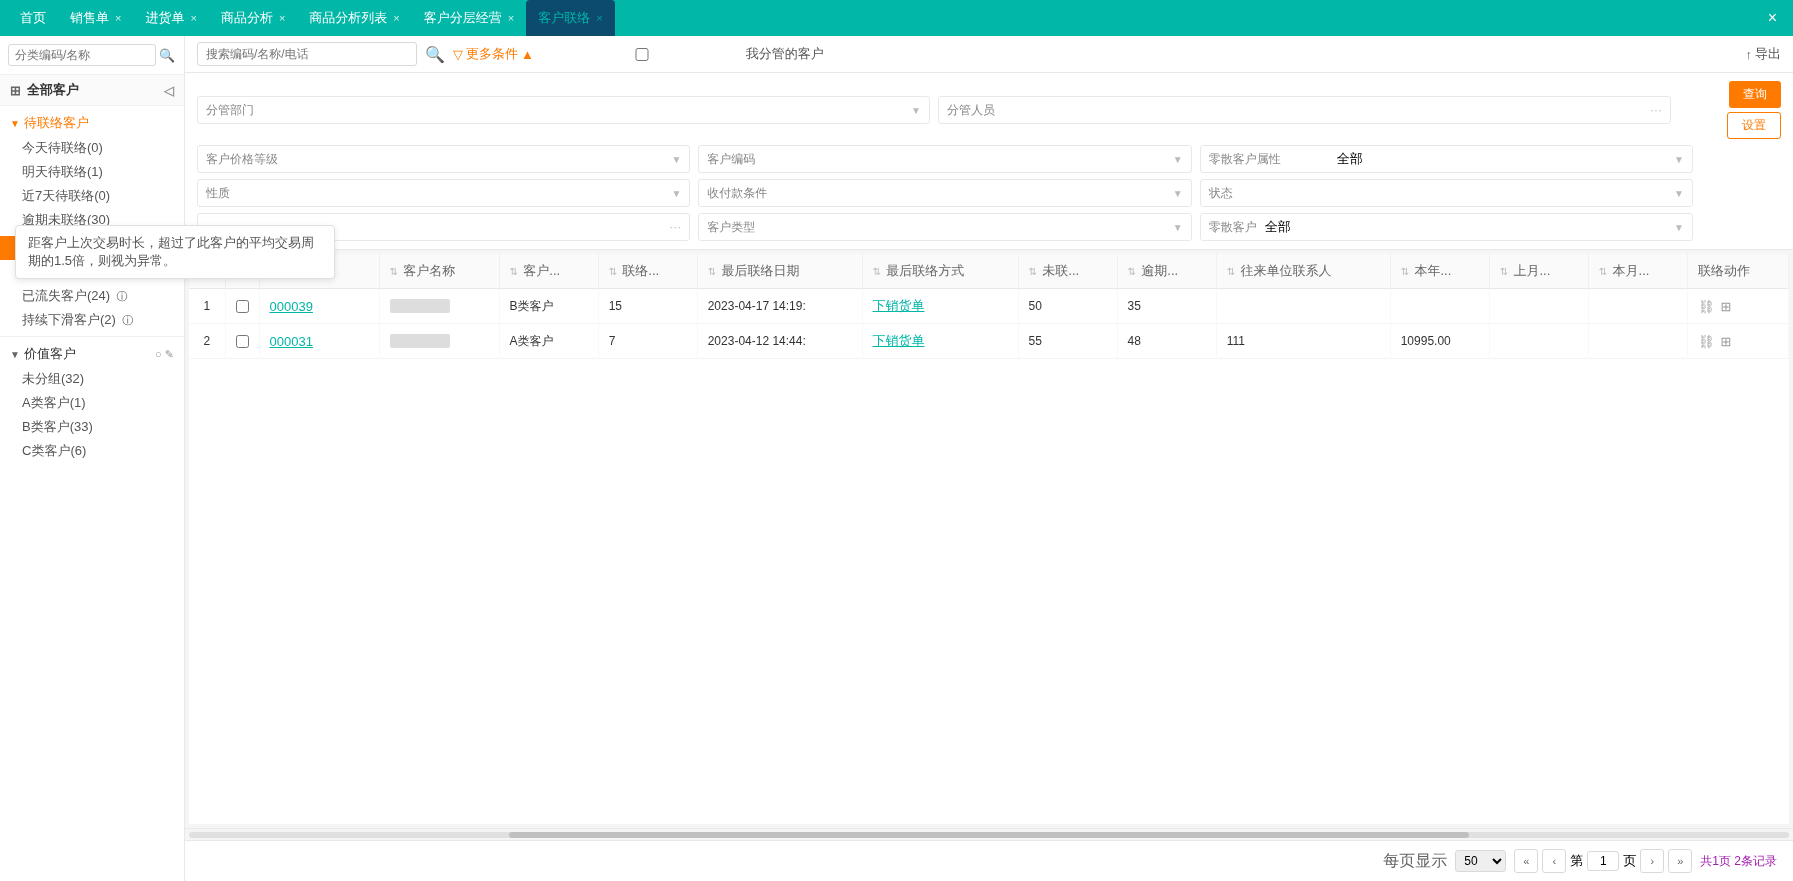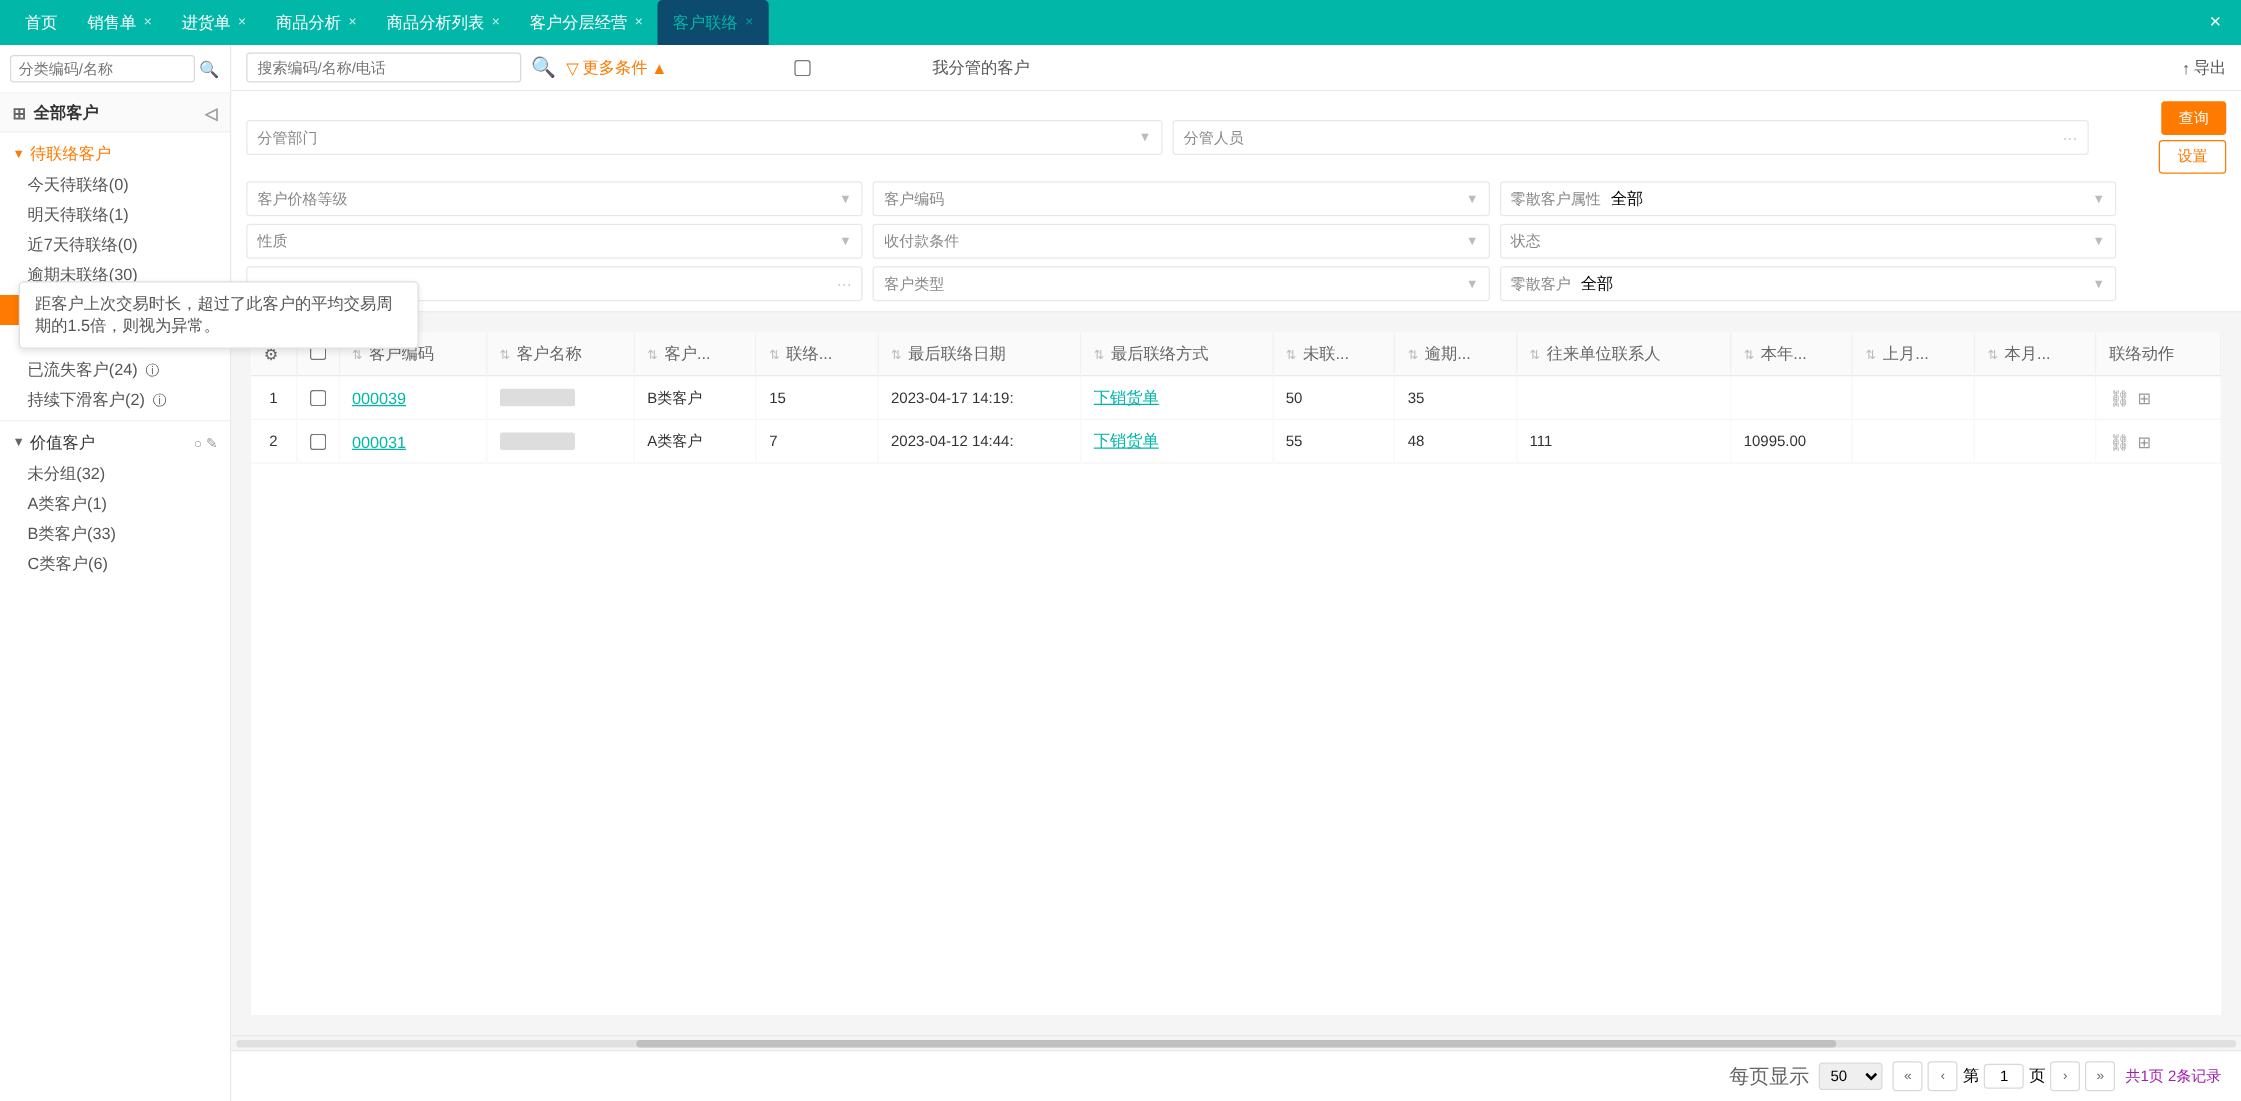--- a/index.html
+++ b/index.html
@@ -256,21 +256,21 @@
       white-space: nowrap;
       margin-left: 48px;
     }
 
     
     .table-container {
       flex: 1;
       overflow-x: auto;
       overflow-y: auto;
       background: white;
-      margin: 16px;
+      margin: 4px;
     }
     table {
       width: 100%;
       border-collapse: collapse;
       min-width: 1400px;
     }
     thead tr {
       background: #fafafa;
       border-bottom: 1px solid #e8e8e8;
     }
@@ -551,21 +551,21 @@
       </div>
       <div class="adv-filter-row">
         <div class="filter-field">
           <label>客户价格等级</label>
           <span class="dropdown-arrow">▼</span>
         </div>
         <div class="filter-field">
           <label>客户编码</label>
           <span class="dropdown-arrow">▼</span>
         </div>
-        <div class="filter-field" style="justify-content: flex-start;">
+        <div class="filter-field" style="justify-content: flex-start; gap: 48px;">
           <label>零散客户属性</label>
           <span>全部</span>
           <span class="dropdown-arrow">▼</span>
         </div>
         <div style="width:80px;"></div>
       </div>
       <div class="adv-filter-row">
         <div class="filter-field">
           <label>性质</label>
           <span class="dropdown-arrow">▼</span>

